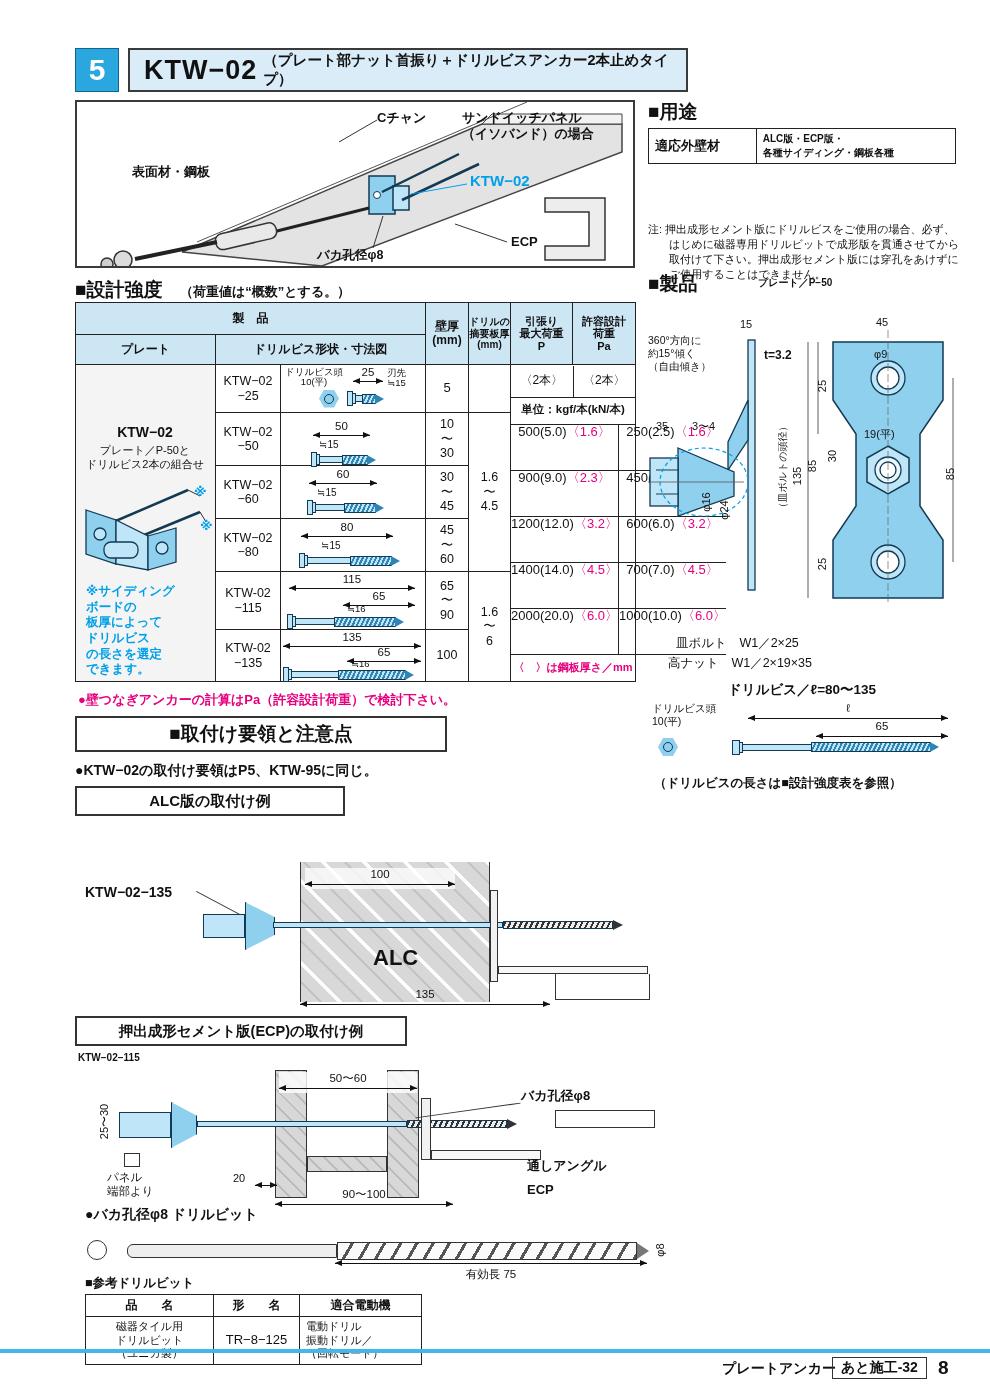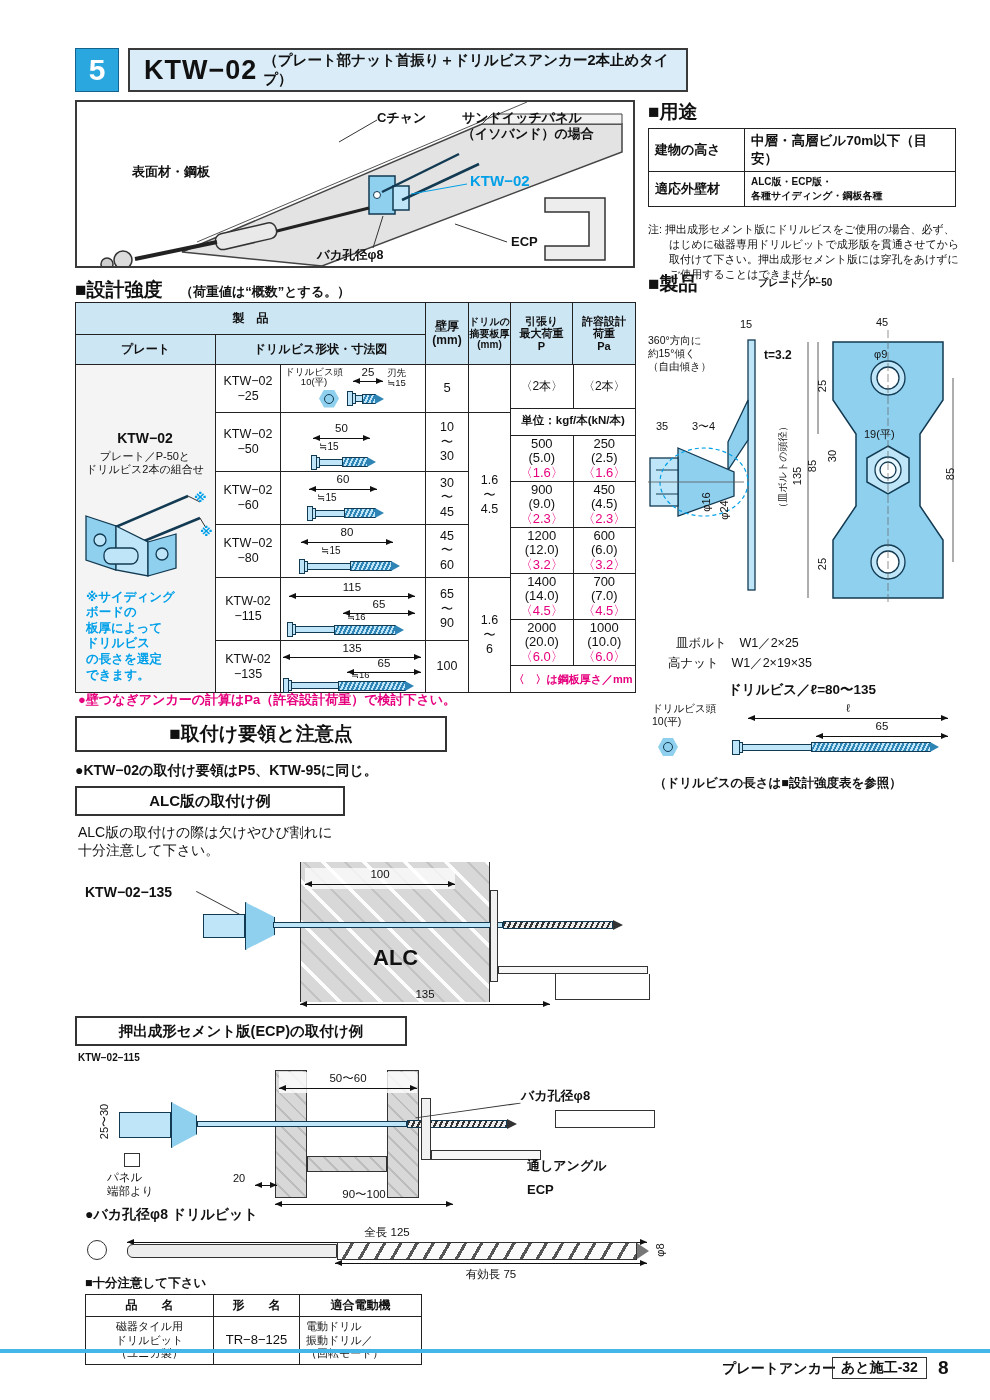--- a/index.html
+++ b/index.html
@@ -42,29 +42,29 @@
 
 .usetbl{position:absolute;border-collapse:collapse}
 .usetbl td{border:1.8px solid #222;font-size:14px;font-weight:bold;padding:3px 6px;vertical-align:middle}
 
 .stable{position:absolute;border-collapse:collapse;table-layout:fixed;width:560px;background:#fff}
 .stable th,.stable td{border:1.5px solid #222;font-size:12px;text-align:center;vertical-align:middle;padding:0;line-height:1.15}
 .stable th{background:#cde6f4;font-weight:bold}
 .dcell{position:relative}
 .platecell{vertical-align:top;background:#f4f4f4}
 .ppa{vertical-align:top;padding:0}
-.ppa-two{display:flex;border-bottom:1.5px solid #222;height:44px;align-items:flex-end}
+.ppa-two{display:flex;border-bottom:1.5px solid #222;height:32px;align-items:flex-end}
 .ppa-two span{flex:1;font-size:12px}
 .ppa-two span:first-child{border-right:1.5px solid #222;height:100%;display:flex;align-items:center;justify-content:center}
 .ppa-two span:last-child{height:100%;display:flex;align-items:center;justify-content:center}
 .ppa-unit{border-bottom:1.5px solid #222;font-size:11.5px;font-weight:bold;padding:5px 0;height:27px}
 .ppa-vals{display:flex}
 .pcol{flex:1}
 .pcol.first{border-right:1.5px solid #222}
-.vblk{height:46px;border-bottom:1.5px solid #222;display:flex;flex-direction:column;justify-content:center;line-height:1.08;font-size:13px}
+.vblk{height:46px;border-bottom:1.5px solid #222;display:flex;flex-direction:row;justify-content:center;line-height:1.08;font-size:13px}
 .ppa-note{height:26px;display:flex;align-items:center;justify-content:center;font-size:11px;font-weight:bold;color:#e6007e}
 
 .secbox{position:absolute;border:2px solid #333;display:flex;align-items:center;justify-content:center;background:#fff}
 
 .hatch{background:repeating-linear-gradient(45deg,#d8d8d8 0 13px,#c3c3c3 13px 15px,#d8d8d8 15px 26px,#fdfdfd 26px 29px)}
 .hatch2{background:repeating-linear-gradient(45deg,#d8d8d8 0 9px,#bdbdbd 9px 11px)}
 
 .reftbl{position:absolute;border-collapse:collapse;table-layout:fixed}
 .reftbl th,.reftbl td{border:1.5px solid #222;font-size:11px;text-align:center;vertical-align:middle;line-height:1.25;padding:2px}
 .reftbl th{font-weight:bold;background:#fff;font-size:12px}
@@ -111,24 +111,20 @@
 （イソバンド）の場合</span>
     <span class="lb b" style="left:55px;top:62px;font-size:13px" data-bind="top_diagram.surface">表面材・鋼板</span>
     <span class="lb b cyan" style="left:393px;top:70px;font-size:15px" data-bind="top_diagram.ktw">KTW−02</span>
     <span class="lb b" style="left:434px;top:132px;font-size:13px" data-bind="top_diagram.ecp">ECP</span>
     <span class="lb b" style="left:240px;top:146px;font-size:12.5px" data-bind="top_diagram.hole">バカ孔径φ8</span>
   </div>
 
   <span class="lb b" style="left:648px;top:100px;font-size:19px" data-bind="usage.title">■用途</span>
   <table class="usetbl" style="left:648px;top:128px;width:308px">
     <tbody>
-        <tr>
-      <td style="width:96px;font-size:13px" data-bind="usage.row1_label">建物の高さ</td>
-      <td style="font-size:13.5px" data-bind="usage.row1_value">中層・高層ビル70m以下（目安）</td>
-    </tr>
     <tr>
       <td style="font-size:13px" data-bind="usage.row2_label">適応外壁材</td>
       <td style="font-size:10px" data-bind="usage.row2_value">ALC版・ECP版・
 各種サイディング・鋼板各種</td>
     </tr>
   </tbody>
     </table>
   <div class="lb" style="left:648px;top:222px;width:312px;font-size:11px;line-height:1.35;padding-left:1.9em;text-indent:-1.9em" data-bind="usage.note">注: 押出成形セメント版にドリルビスをご使用の場合、必ず、はじめに磁器専用ドリルビットで成形版を貫通させてから取付けて下さい。押出成形セメント版には穿孔をあけずにご使用することはできません。</div>
 
   <span class="lb b" style="left:75px;top:278px;font-size:19px" data-bind="strength.title">■設計強度</span>
@@ -534,22 +530,20 @@
   </div>
 
   <div class="secbox" style="left:75px;top:716px;width:372px;height:36px">
     <span class="b" style="font-size:19px" data-bind="mounting.title">■取付け要領と注意点</span>
   </div>
   <span class="lb b" style="left:75px;top:762px;font-size:14px" data-bind="mounting.note">●KTW−02の取付け要領はP5、KTW-95に同じ。</span>
 
   <div class="secbox" style="left:75px;top:786px;width:270px;height:30px">
     <span class="b" style="font-size:15px" data-bind="alc.title">ALC版の取付け例</span>
   </div>
-  <span class="lb" style="left:78px;top:824px;font-size:14px" data-bind="alc.caution">ALC版の取付けの際は欠けやひび割れに
-十分注意して下さい。</span>
 
   <div class="abs" style="left:85px;top:862px;width:580px;height:152px">
     <div class="abs hatch" style="left:215px;top:0;width:190px;height:140px;border-left:1.6px solid #333;border-right:1.6px solid #333"></div>
     <span class="lb b" style="left:0;top:22px;font-size:14px" data-bind="alc.model">KTW−02−135</span>
     <div class="leader" style="left:108px;top:42px;width:56px;transform:rotate(28deg)"></div>
     <div style="position:absolute;left:220px;top:6px;width:150px;background:rgba(255,255,255,.75)">
       <span class="dimnum" data-bind="alc.d100">100</span>
       <div class="dim">
           <i></i>
           <b class="l"></b>
@@ -622,43 +616,35 @@
           <i></i>
           <b class="l"></b>
           <b class="r"></b>
         </div>
     </div>
   </div>
 
   <span class="lb b" style="left:85px;top:1206px;font-size:14px" data-bind="drillbit.title">●バカ孔径φ8 ドリルビット</span>
   <div class="abs" style="left:85px;top:1226px;width:600px;height:48px">
     <div class="abs" style="left:2px;top:14px;width:20px;height:20px;border:1.6px solid #333;border-radius:50%"></div>
-    <div style="position:absolute;left:42px;top:0;width:520px">
-      <span class="dimnum" data-bind="drillbit.total">全長 125</span>
-      <div class="dim">
-          <i></i>
-          <b class="l"></b>
-          <b class="r"></b>
-        </div>
-    </div>
     <div class="abs" style="left:42px;top:18px;width:210px;height:14px;background:#eee;border:1.4px solid #333;border-radius:6px 0 0 6px"></div>
     <div class="abs" style="left:252px;top:16px;width:300px;height:18px;border:1.4px solid #333;background:repeating-linear-gradient(120deg,#fafafa 0 11px,#555 11px 14px)"></div>
     <div class="abs" style="left:552px;top:17px;width:0;height:0;border-top:8px solid transparent;border-bottom:8px solid transparent;border-left:12px solid #777"></div>
     <div style="position:absolute;left:250px;top:34px;width:312px">
       <div class="dim">
           <i></i>
           <b class="l"></b>
           <b class="r"></b>
         </div>
       <span class="dimnum" data-bind="drillbit.effective">有効長 75</span>
     </div>
     <span class="rot" style="left:568px;top:18px" data-bind="drillbit.phi8">φ8</span>
   </div>
 
-  <span class="lb b" style="left:85px;top:1276px;font-size:12.5px" data-bind="ref_table.title">■十分注意して下さい</span>
+  <span class="lb b" style="left:85px;top:1276px;font-size:12.5px" data-bind="ref_table.title">■参考ドリルビット</span>
   <table class="reftbl" style="left:85px;top:1294px;width:336px">
     <colgroup>
         <col style="width:128px">
         <col style="width:86px">
         <col style="width:122px">
       </colgroup>
     <tbody>
         <tr style="height:22px">
       <th data-bind="ref_table.col1">品　　名</th>
       <th data-bind="ref_table.col2">形　　名</th>

